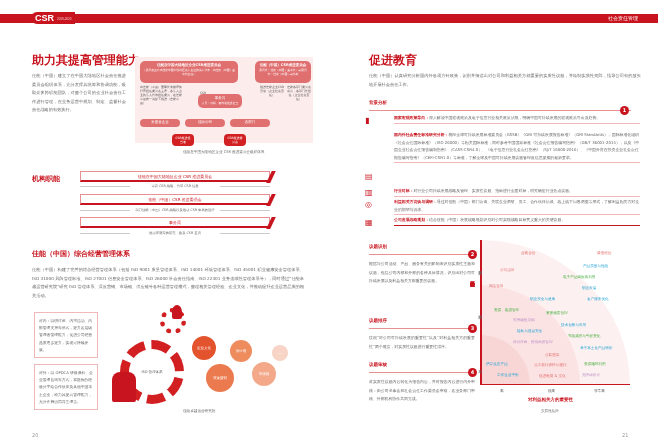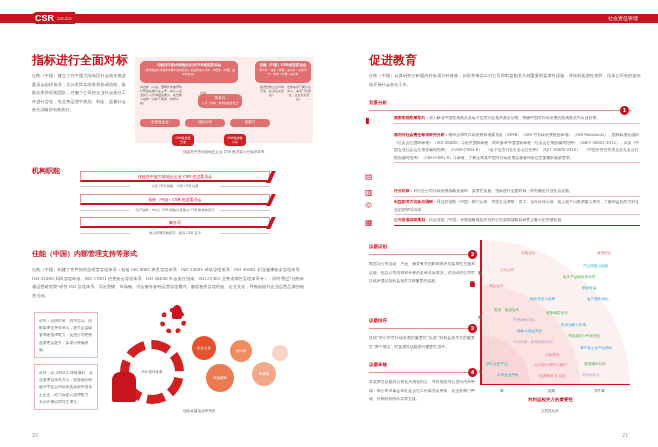--- a/index.html
+++ b/index.html
@@ -32,21 +32,21 @@
 .mt{position:absolute;font-size:3.6px;white-space:nowrap}
 .pg{position:absolute;font-size:5px;color:#999;top:432px}
 </style>
 </head>
 <body>
 
 <div class="hdr"></div>
 <div class="logo"><span>CSR</span><small>2019-2020</small></div>
 <div class="hdr-r">社会责任管理</div>
 
-<div class="h1" style="left:32px;top:52px">指标进行全面对标</div>
+<div class="h1" style="left:32px;top:52px">助力其提高管理能力</div>
 <div class="p" style="left:32px;top:72px;width:94px">佳能（中国）建立了在中国大陆地区社会责任推进委员会组织体系，充分发挥其统筹和协调功能，吸取众多跨职能团队，对整个公司的企业社会责任工作进行管理，在业务运营中规划、制定、监督社会责任战略的有效执行。</div>
 
 <div class="org">
   <div class="ob" style="left:5px;top:4px;width:98px;height:22px">
     <div style="font-weight:bold">佳能在中国大陆地区企业CSR推进委员会</div>
     <div style="font-size:2.8px;line-height:4px">（委员会主席由佳能中国大陆地区法人企业的法人代表，由佳能（中国）董事长担任）</div>
   </div>
   <div class="ob" style="left:120px;top:4px;width:56px;height:22px">
     <div style="font-weight:bold">佳能（中国）CSR推进委员会</div>
     <div style="font-size:2.8px;line-height:4px">委员长：佳能（中国）董事长；副委员长：佳能（中国）副总裁</div>
@@ -60,29 +60,29 @@
     <div style="font-size:2.8px">人员：总裁、各部署推进担当</div>
   </div>
   <div class="ob" style="left:5px;top:62px;width:40px;height:8px;border-radius:4px;padding:1px">集团各企业</div>
   <div class="ob" style="left:50px;top:62px;width:40px;height:8px;border-radius:4px;padding:1px">佳能公司</div>
   <div class="ob" style="left:95px;top:62px;width:40px;height:8px;border-radius:4px;padding:1px">各部门</div>
 </div>
 <div class="obr" style="left:172px;top:134px">CSR推进担当者</div>
 <div class="obr" style="left:224px;top:134px">CSR推进委员会</div>
 <div class="cap" style="left:183px;top:150px">佳能在中国大陆地区企业 CSR 推进委员会组织体系</div>
 
-<div class="h2" style="left:32px;top:166px">机构职能</div>
+<div class="h2" style="left:32px;top:174px">机构职能</div>
 <div class="bar" style="top:171px">佳能在中国大陆地区企业 CSR 推进委员会</div>
 <div class="sub" style="top:183px">审议 CSR 战略，分享 CSR 信息</div>
 <div class="bar" style="top:194px">佳能（中国）CSR 推进委员会</div>
 <div class="sub" style="top:207px">制订佳能（中国）CSR 战略以及推动 CSR 体系的运行</div>
 <div class="bar" style="top:217px">事务局</div>
 <div class="sub" style="top:230px">推动事项实施研究，普及 CSR 意识</div>
 
-<div class="h2" style="left:32px;top:249px">佳能（中国）内部管理支持等形式</div>
+<div class="h2" style="left:32px;top:249px">佳能（中国）综合经营管理体系</div>
 <div class="p" style="left:32px;top:266px;width:272px">佳能（中国）构建了完善的综合经营管理体系（包括 ISO 9001 质量管理体系、ISO 14001 环境管理体系、ISO 45001 职业健康安全管理体系、ISO 31000 风险管理标准、ISO 27001 信息安全管理体系、ISO 26000 社会责任指南、ISO 22301 业务连续性管理体系等），同时通过“佳能卓越运营研究院”研究 ISO 管理体系、深度营销、市场链、供应链等各种运营管理模式，整理相关管理经验、企业文化，并推动提升企业运营品质的相关活动。</div>
 
 <div class="box" style="top:312px">对内：以研讨班、内审活动、内部管理支持等形式，提升各层级管理者管理能力，促进公司经营品质逐步提升，实现可持续发展。</div>
 <div class="box" style="top:364px">对外：以 OPDCA 研修课程、企业管理咨询等方式，将提炼的经验分享给合作伙伴及其他中国本土企业，助力其提高管理能力，充分诠释协同共生理念。</div>
 
 <div class="gear" style="left:120px;top:340px;width:64px;height:64px;border:9px dashed #d21f22;background:#fff;color:#555">
     <span>ISO 管理体系</span>
   </div>
 <div class="gear" style="left:160px;top:308px;width:26px;height:26px;border:5px dotted #d21f22;background:#fff"></div>
 <div class="gear" style="left:192px;top:336px;width:24px;height:24px;background:#e3542e">

